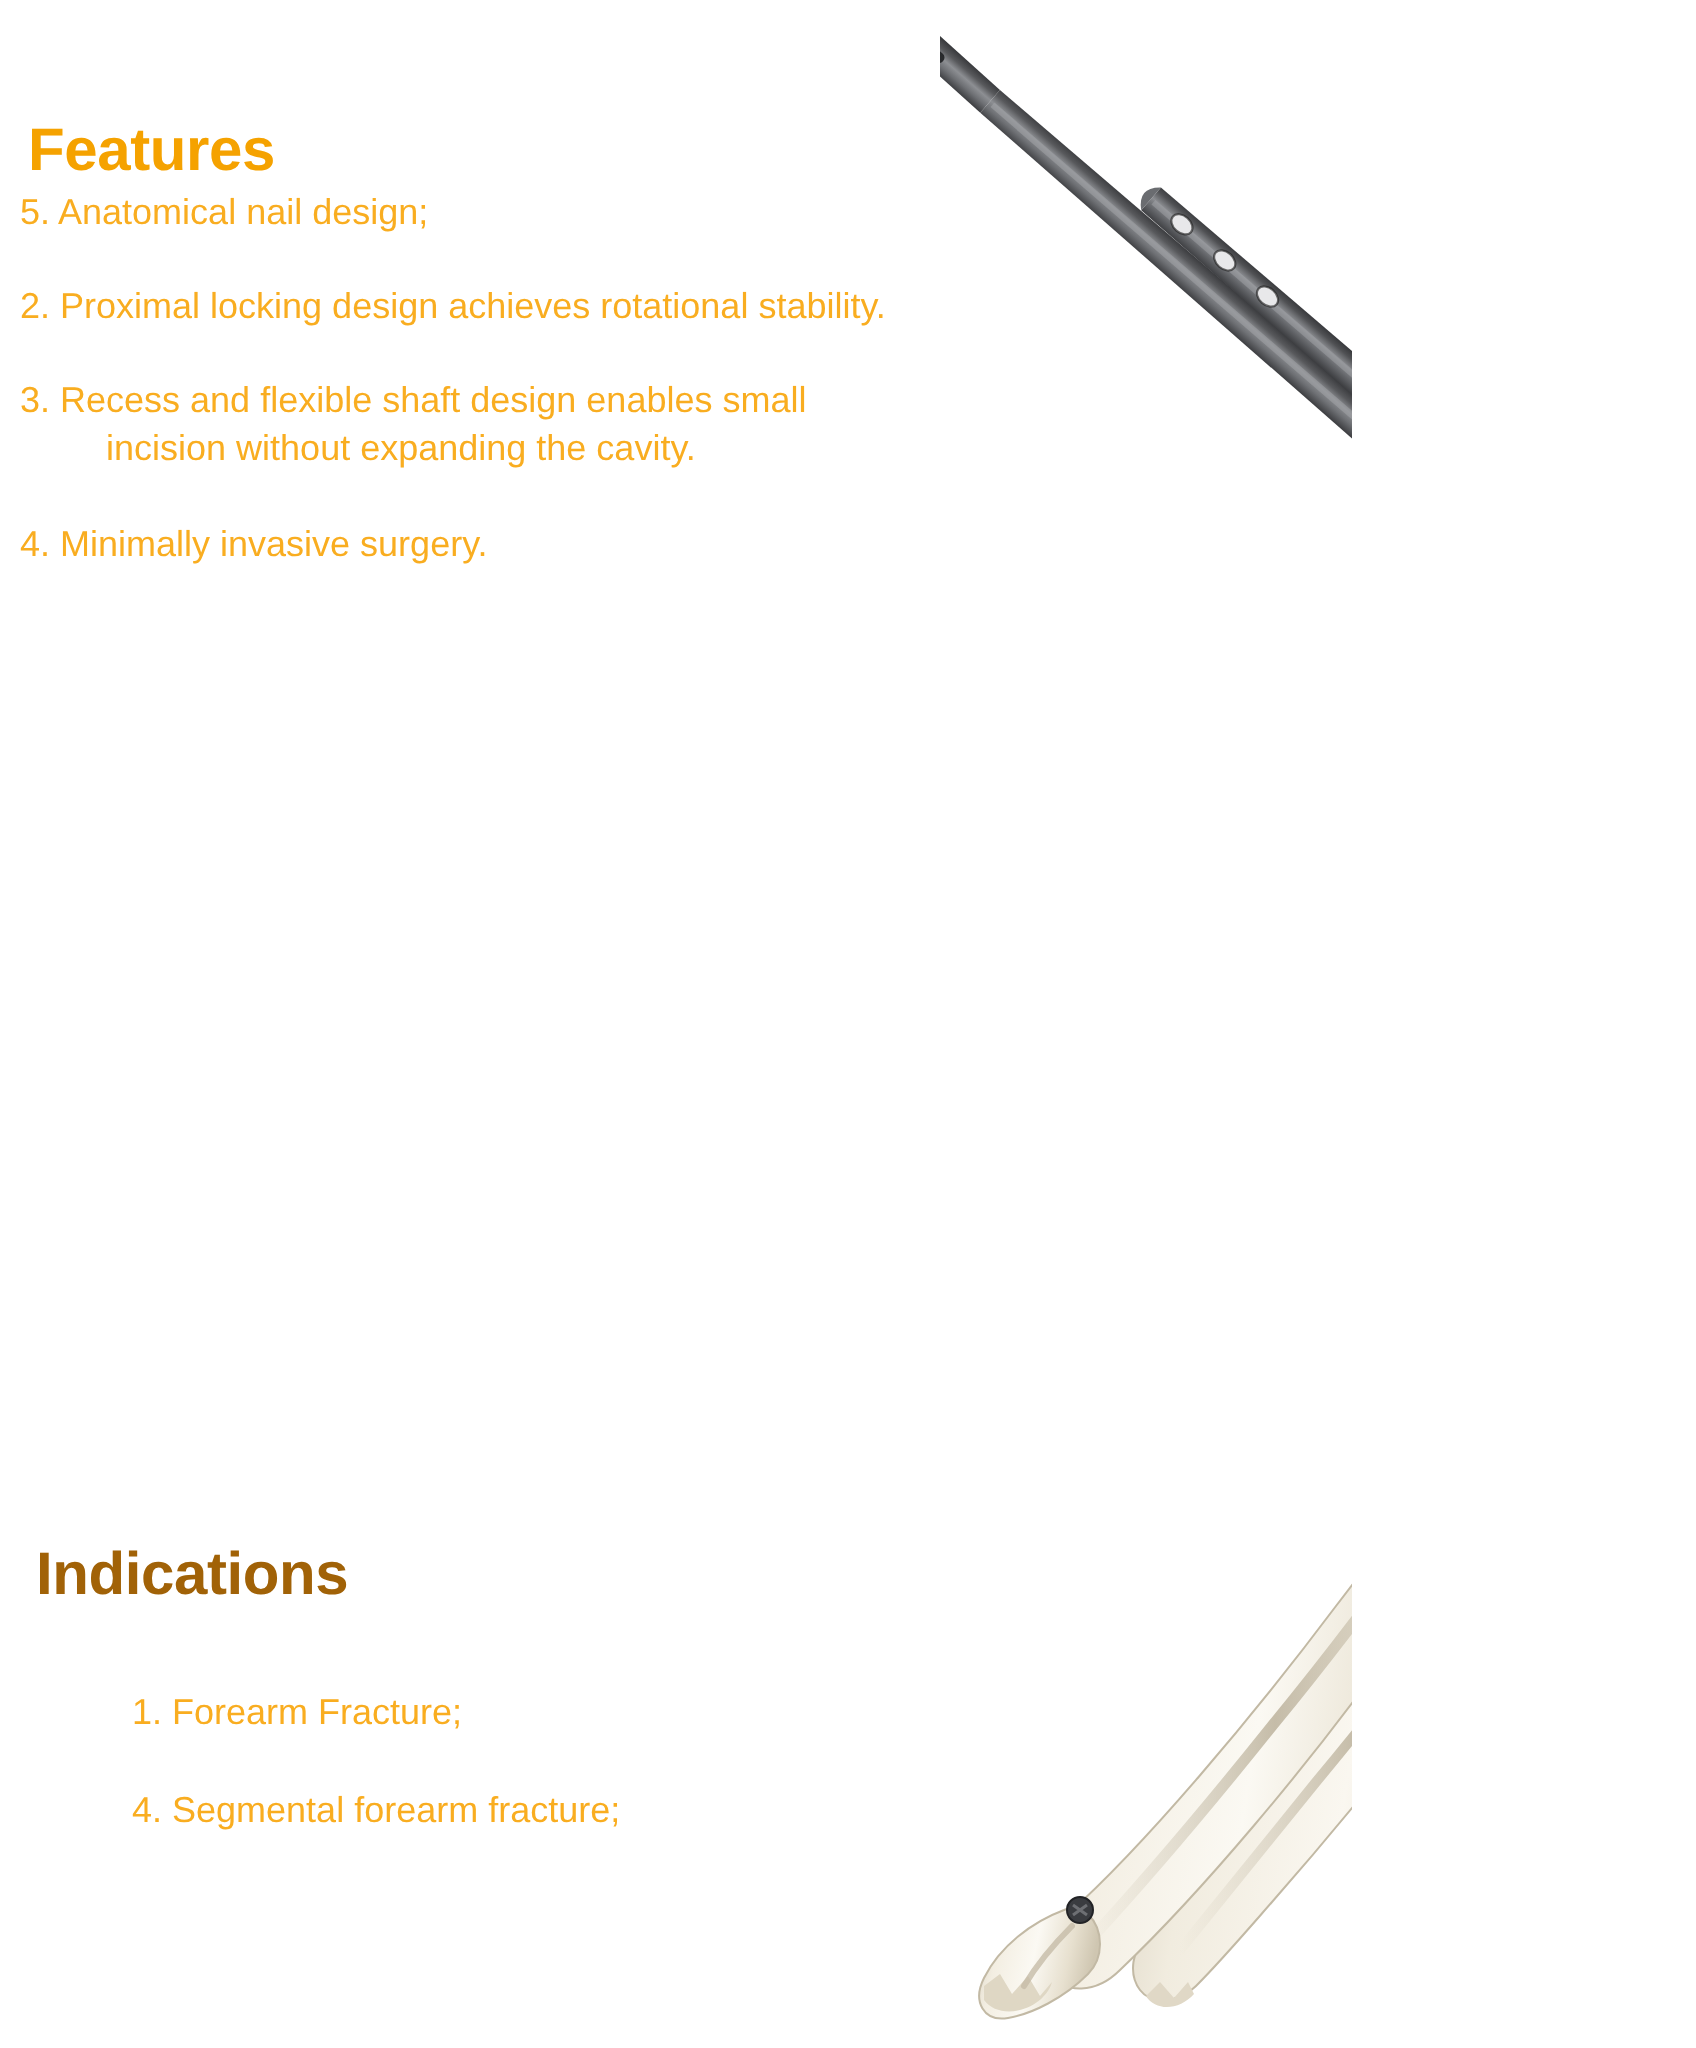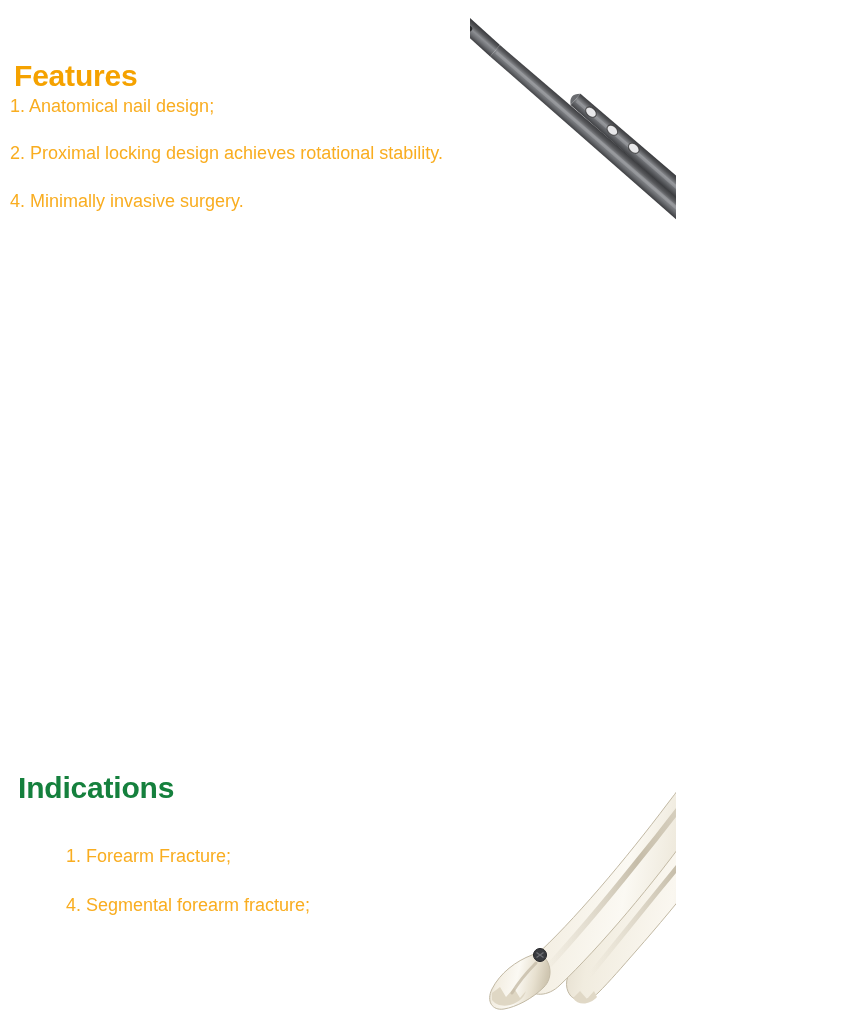--- a/index.html
+++ b/index.html
@@ -93,22 +93,24 @@
   .figure-svg { display: block; width: 100%; height: 100%; }
 </style>
 </head>
 <body>
 
 <div id="page" style="background: rgb(255, 255, 255);">
 
   <h2 class="section-heading" id="features-heading" style="color: rgb(245, 162, 0);">Features</h2>
 
   <ul class="list" id="features-list">
-    <li style="color: rgb(249, 173, 32);">1. Anatomical nail design;</li>
+    <li style="color: rgb(249, 173, 32);">5. Anatomical nail design;</li>
     <li style="color: rgb(249, 173, 32); margin-top: 12px;">2. Proximal locking design achieves rotational stability.</li>
+    <li style="color: rgb(249, 173, 32);">3. Recess and flexible shaft design enables small
+    incision without expanding the cavity.</li>
     <li style="color: rgb(249, 173, 32); margin-top: 24px;">4. Minimally invasive surgery.</li>
   </ul>
 
   <div id="nail-figure">
     <svg class="figure-svg" viewBox="0 0 378 325" xmlns="http://www.w3.org/2000/svg" aria-hidden="true">
       <defs>
         <linearGradient id="metalGrad" x1="0" y1="0" x2="1" y2="0">
           <stop offset="0%" stop-color="#3B3C3F"></stop>
           <stop offset="28%" stop-color="#6E7074"></stop>
           <stop offset="50%" stop-color="#8D8F93"></stop>
@@ -154,21 +156,21 @@
         <ellipse cx="233" cy="62" rx="4.2" ry="6" fill="#E8E8EA"></ellipse>
         <ellipse cx="233" cy="62" rx="4.2" ry="6" fill="none" stroke="#222" stroke-width="1.1" opacity="0.65"></ellipse>
         <ellipse cx="233.4" cy="90" rx="4.2" ry="6" fill="#E8E8EA"></ellipse>
         <ellipse cx="233.4" cy="90" rx="4.2" ry="6" fill="none" stroke="#222" stroke-width="1.1" opacity="0.65"></ellipse>
         <ellipse cx="233.8" cy="118" rx="4.2" ry="6" fill="#E8E8EA"></ellipse>
         <ellipse cx="233.8" cy="118" rx="4.2" ry="6" fill="none" stroke="#222" stroke-width="1.1" opacity="0.65"></ellipse>
       </g>
     </svg>
   </div>
 
-  <h2 class="section-heading" id="indications-heading" style="color: #15803d;">Indications</h2>
+  <h2 class="section-heading" id="indications-heading" style="color: #a16207;">Indications</h2>
 
   <ul class="list" id="indications-list">
     <li style="color: rgb(249, 173, 32);">1. Forearm Fracture;</li>
     <li style="color: rgb(249, 173, 32);">4. Segmental forearm fracture;</li>
   </ul>
 
   <div id="bone-figure">
     <svg class="figure-svg" viewBox="0 0 408 369" xmlns="http://www.w3.org/2000/svg" aria-hidden="true">
       <defs>
         <linearGradient id="boneGrad" x1="0" y1="0" x2="1" y2="0.2">

